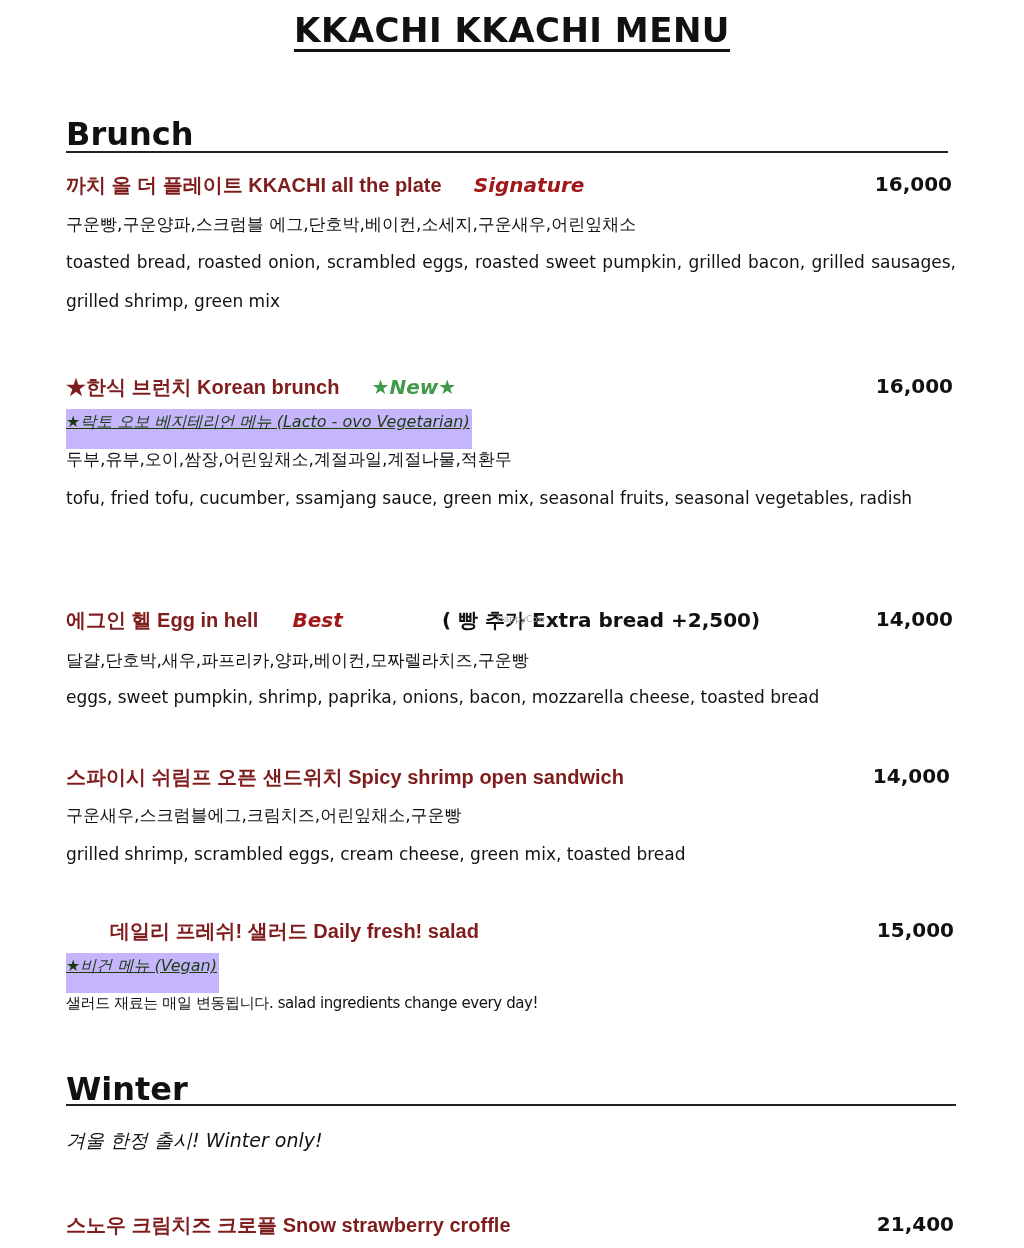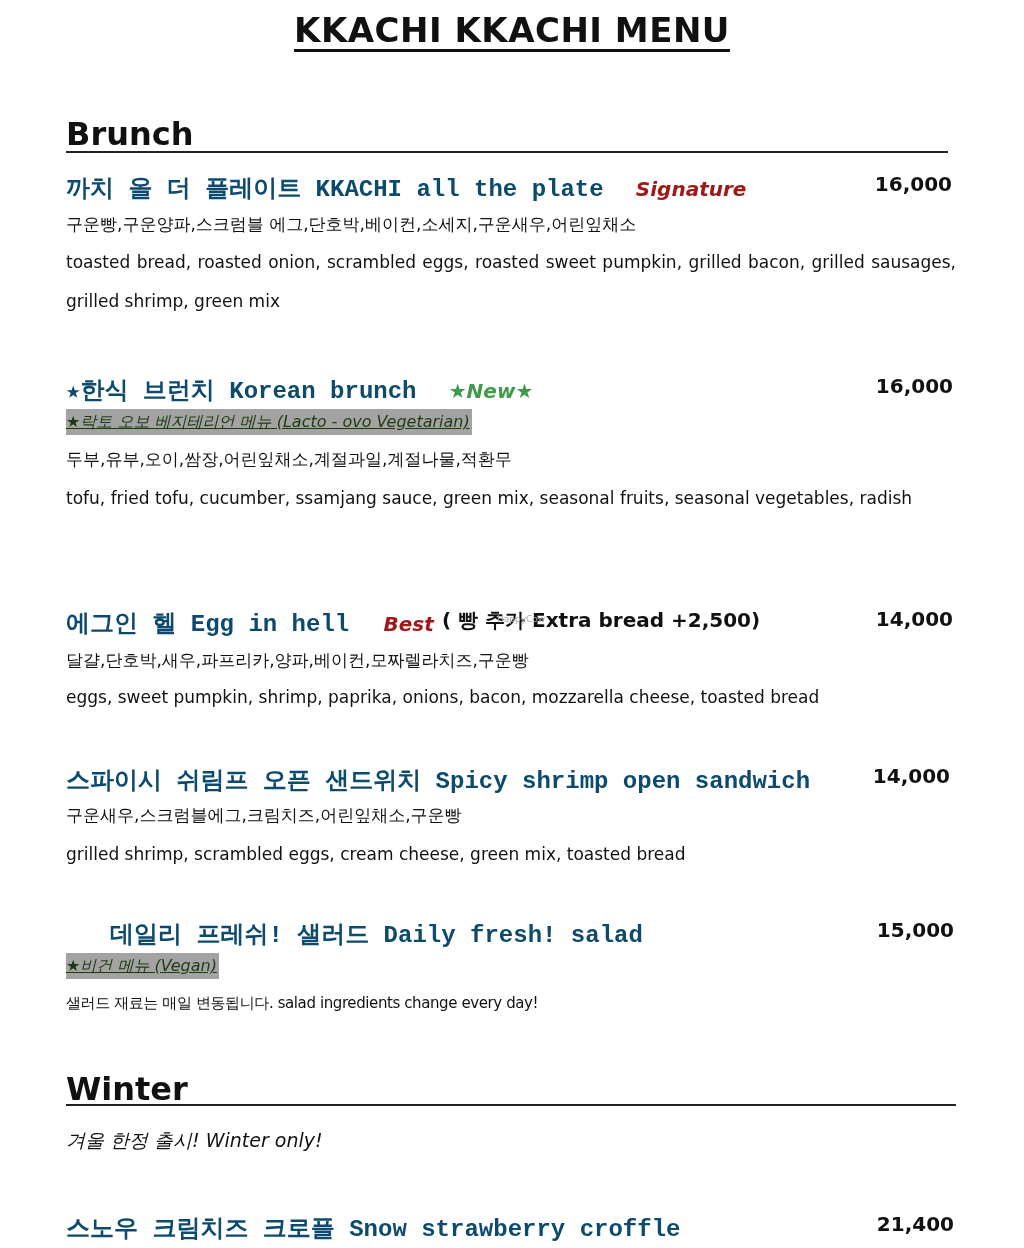--- a/index.html
+++ b/index.html
@@ -15,41 +15,41 @@
       letter-spacing: 0.5px; text-decoration: underline; text-decoration-thickness: 3px;
       text-underline-offset: 7px; color: #111;
     }
     .section-head {
       position: absolute; left: 66px; font-family: "DejaVu Sans", sans-serif;
       font-weight: bold; font-size: 32px; color: #111; line-height: 36px;
     }
     .rule { position: absolute; left: 66px; height: 2px; background: #222; }
     .row { position: absolute; left: 66px; white-space: nowrap; }
     .item-name {
-      font-family: Liberation Mono, monospace; font-weight: bold; font-size: 24px; color: #0c4a6e;
+      font-family: Liberation Sans, sans-serif; font-weight: bold; font-size: 20px; color: #7f1d1d;
     }
     .price {
       position: absolute; font-family: "DejaVu Sans", sans-serif; font-weight: bold;
       font-size: 20px; color: #111; text-align: right; width: 120px;
     }
     .badge-red {
       font-family: "DejaVu Sans", sans-serif; font-style: italic; font-weight: bold;
       font-size: 20px; color: #a01818;
     }
     .badge-green {
       font-family: "DejaVu Sans", sans-serif; font-style: italic; font-weight: bold;
       font-size: 20px; color: #3f9a4a;
     }
     .desc-ko { font-family: "DejaVu Sans", sans-serif; font-size: 17px; color: #111; }
     .desc-en {
       font-family: "DejaVu Sans", sans-serif; font-size: 17px; color: #111;
       width: 890px; line-height: 39px; text-align: justify; white-space: normal;
     }
     .veg-tag {
-      position: absolute; left: 66px; background: #a3a3a3; height: 26px;
+      position: absolute; left: 66px; background: #c4b5fd; height: 40px;
       font-family: "DejaVu Sans", sans-serif; font-style: italic; font-size: 16px;
       color: #1d3b10; line-height: 26px; text-decoration: underline; padding-right: 2px;
       white-space: nowrap;
     }
     .note { font-family: "DejaVu Sans", sans-serif; font-size: 15px; color: #111; letter-spacing: -0.4px; }
     .italic-note { font-family: "DejaVu Sans", sans-serif; font-style: italic; font-size: 19px; color: #111; }
     .extra { font-family: "DejaVu Sans", sans-serif; font-weight: bold; font-size: 20px; color: #111; }
     .watermark {
       position: absolute; left: 497px; top: 614px; font-size: 9px; color: #a8a8a8;
       font-family: "DejaVu Sans", sans-serif;

